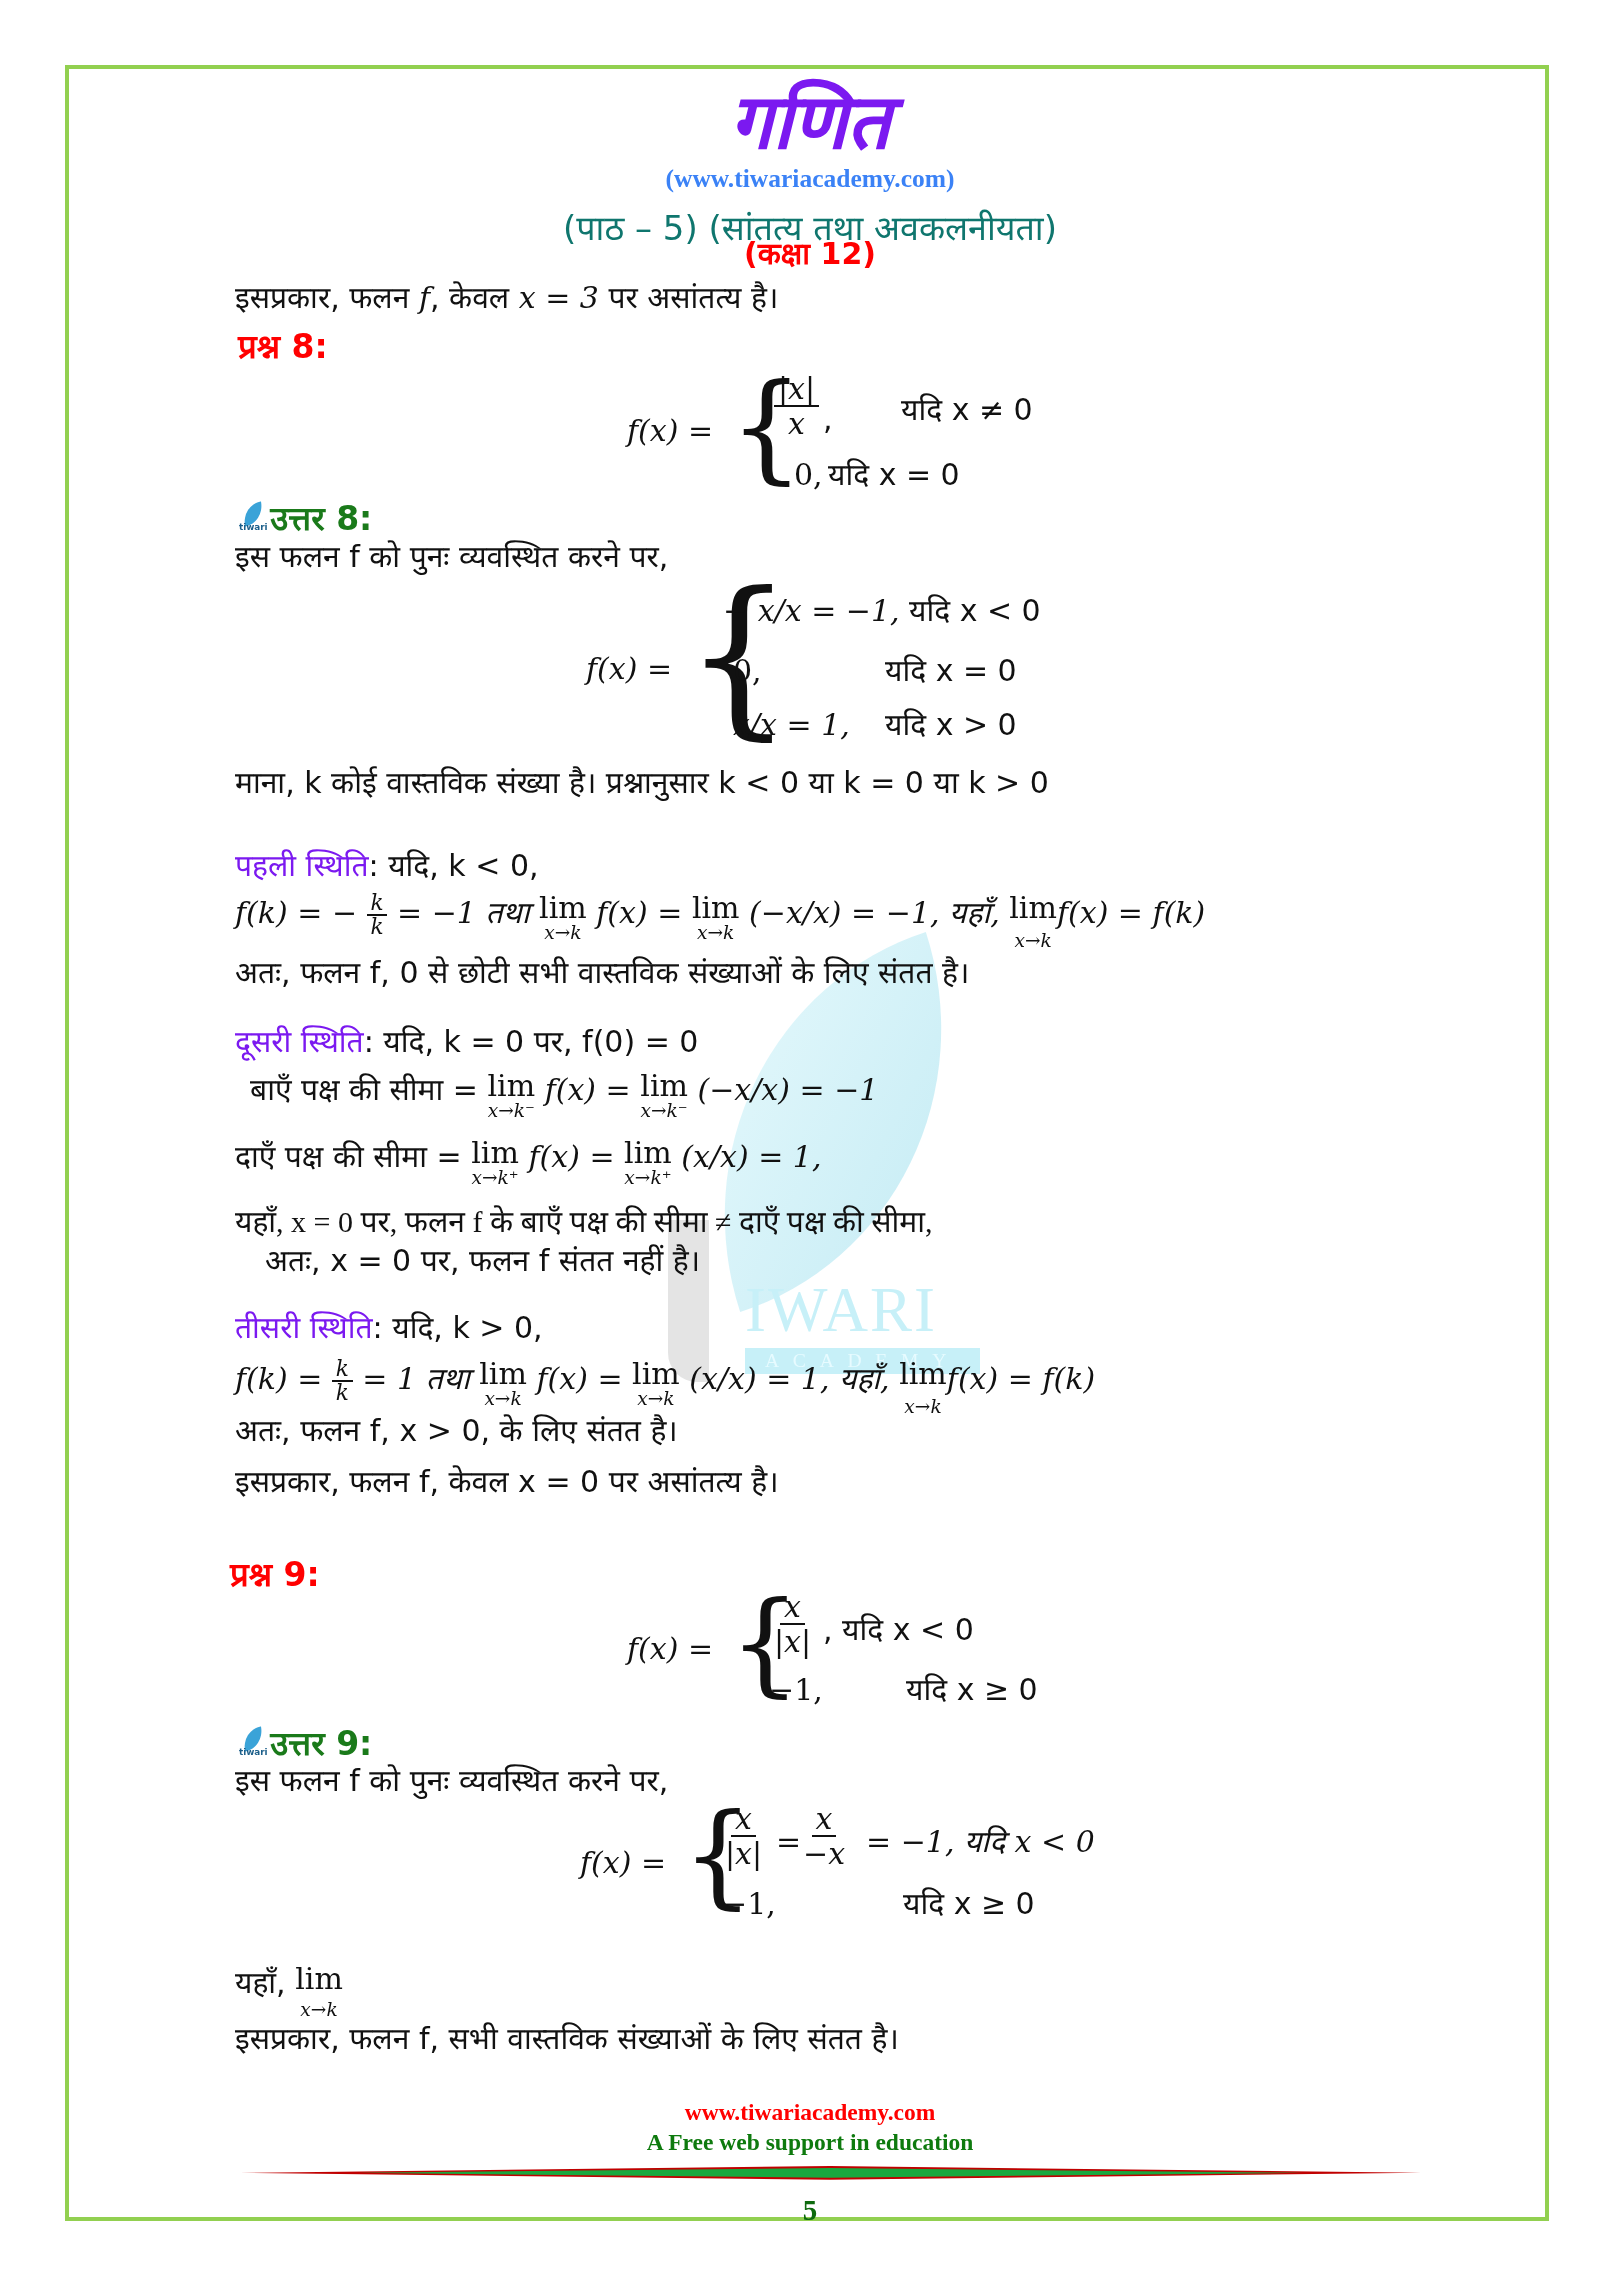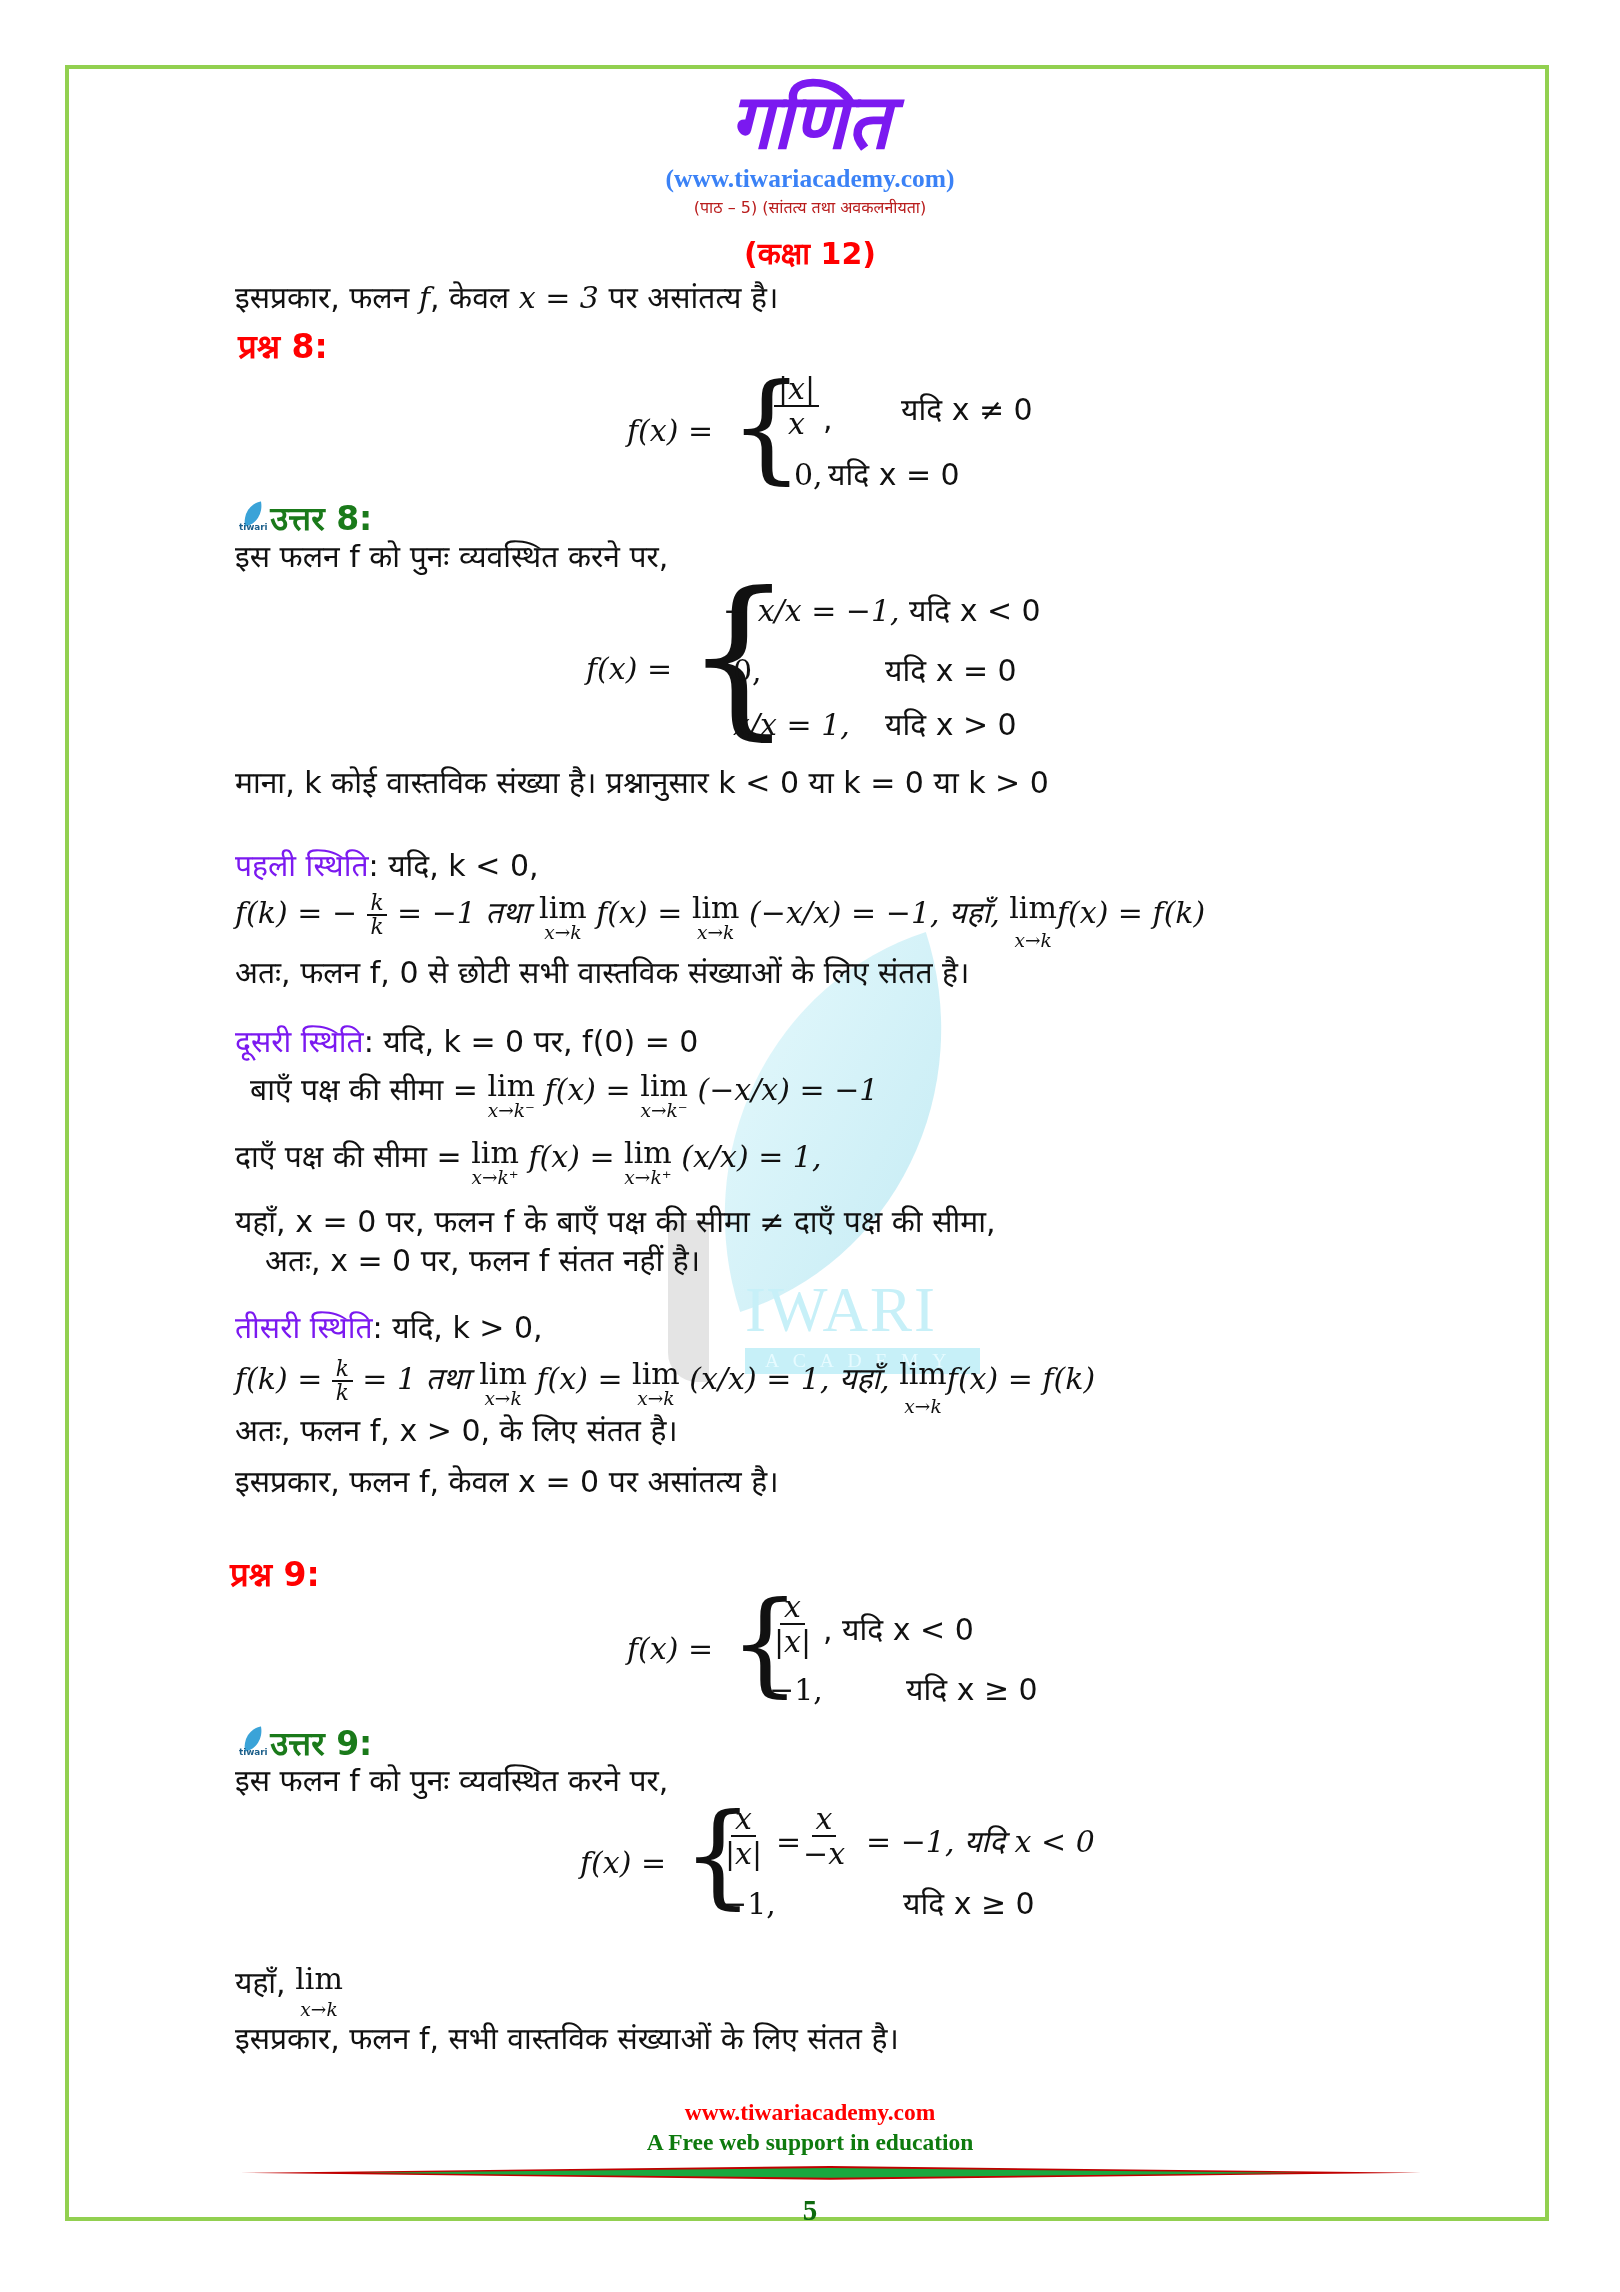--- a/index.html
+++ b/index.html
@@ -4,21 +4,21 @@
 <style>
   html, body { margin:0; padding:0; background:#ffffff; }
   body { width:1620px; height:2293px; position:relative; overflow:hidden;
          font-family:"DejaVu Sans", sans-serif; color:#111; }
   .frame { position:absolute; left:65px; top:65px; width:1484px; height:2156px;
            border:4.9px solid #92d050; box-sizing:border-box; }
   .abs { position:absolute; }
   .c { left:0; width:1620px; text-align:center; }
   .title { top:78px; font-size:76px; font-weight:bold; font-style:italic; color:#7b19f0; line-height:88px; }
   .site { top:164px; font-family:"Liberation Serif", serif; font-weight:bold; font-size:25.5px; color:#3b82f6; }
-  .chapter { top:196px; font-size:16px; color:#b91c1c; }
+  .chapter { top:204px; font-size:34px; color:#0f766e; }
   .class { top:232px; font-size:30px; font-weight:bold; color:#ff0000; }
   .txt { font-size:30px; line-height:39px; white-space:nowrap; }
   .m { font-family:"DejaVu Serif", serif; font-style:italic; }
   .mn { font-family:"DejaVu Serif", serif; }
   .q { font-size:33px; font-weight:bold; color:#ff0000; }
   .a { font-size:33px; font-weight:bold; color:#1a7a1a; display:flex; align-items:center; gap:3.9px; }
   .case { color:#7b19f0;text-align:right; }
   .logo { width:27.4px; height:29px; position:relative; }
   .leaf { position:absolute; left:3.9px; top:0; width:19.6px; height:21.6px; background:#3aa3d8;
           border-radius:100% 0 100% 0; transform:rotate(-10deg); }
@@ -150,21 +150,21 @@
       <span>lim</span>
       <span class="sub">x→k⁺</span>
     </span>
   <span class="m">f(x) =</span>
   <span class="lim">
       <span>lim</span>
       <span class="sub">x→k⁺</span>
     </span>
   <span class="m">(x/x) = 1,</span>
 </div>
-<div class="abs txt" style="left:235px; top:1202px;">यहाँ, x = 0 पर, फलन f के बाएँ पक्ष की सीमा ≠ दाएँ पक्ष की सीमा,</div>
+<div class="abs txt" style="left:235px; top:1202px;font-family:Liberation Serif, serif;">यहाँ, x = 0 पर, फलन f के बाएँ पक्ष की सीमा ≠ दाएँ पक्ष की सीमा,</div>
 <div class="abs txt" style="left:235px; top:1241px;margin-left:30px;">अतः, x = 0 पर, फलन f संतत नहीं है।</div>
 
 <div class="abs txt" style="left:235px; top:1308px;">
   <span class="case">तीसरी स्थिति</span><span>: यदि, k &gt; 0,</span>
 </div>
 <div class="abs txt" style="left:235px; top:1358px; height:59px;">
   <span class="m">f(k) =</span>
   <span class="frac small">
       <span class="num">k</span>
       <span class="den">k</span>

